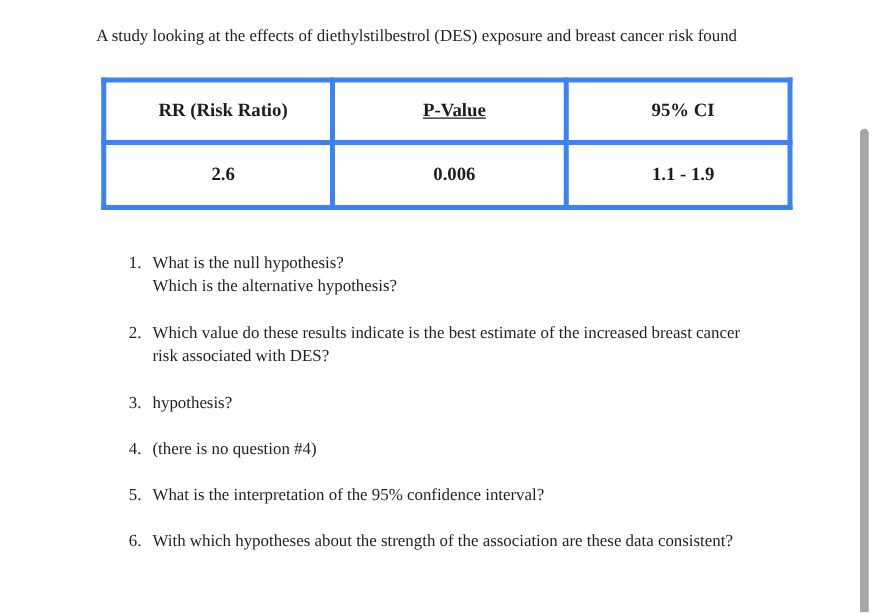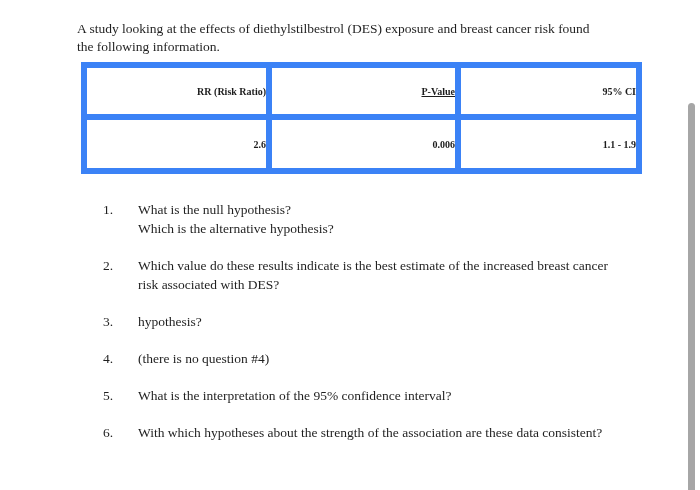--- a/index.html
+++ b/index.html
@@ -27,24 +27,24 @@
   .intro-line { display: block; }
 
   .results-table {
     position: absolute;
     left: 81px;
     top: 62px;
     border-collapse: collapse;
     table-layout: fixed;
   }
   .results-table th, .results-table td {
-    border: 6px solid #3b82f6;
-    font-size: 10px;
+    border: 4px solid #3b82f6;
+    font-size: 15px;
     font-weight: bold;
-    text-align: right;
+    text-align: center;
     vertical-align: middle;
     padding: 0 0 0 8px;
     color: #1c1c1c;
   }
   .results-table th { height: 46px; }
   .results-table td { height: 48px; }
   .col-rr { width: 171px; }
   .col-p  { width: 175px; text-decoration: underline; }
   .col-ci { width: 167px; border-radius: 14px; }
 
@@ -58,39 +58,38 @@
     display: flex;
     margin-bottom: 18px;
     font-size: 13.5px;
     line-height: 19px;
   }
   .q-num {
     width: 19px;
     flex: 0 0 19px;
   }
   .q-text { flex: 1; }
-  .q-line { display: block; margin-left: 16px; }
+  .q-line { display: block; }
 
   .scrollbar-thumb {
     position: absolute;
     left: 688px;
     top: 103px;
     width: 7px;
     height: 387px;
     border-radius: 4px 4px 0 0;
   }
 </style>
 </head>
 <body>
 
 <div class="page">
 
   <p class="intro">
     <span class="intro-line">A study looking at the effects of diethylstilbestrol (DES) exposure and breast cancer risk found</span>
-    <span class="intro-line">the following information.</span>
   </p>
 
   <table class="results-table">
     <tbody>
         <tr>
       <th class="col-rr">RR (Risk Ratio)</th>
       <th class="col-p">P-Value</th>
       <th class="col-ci">95% CI</th>
     </tr>
     <tr>

